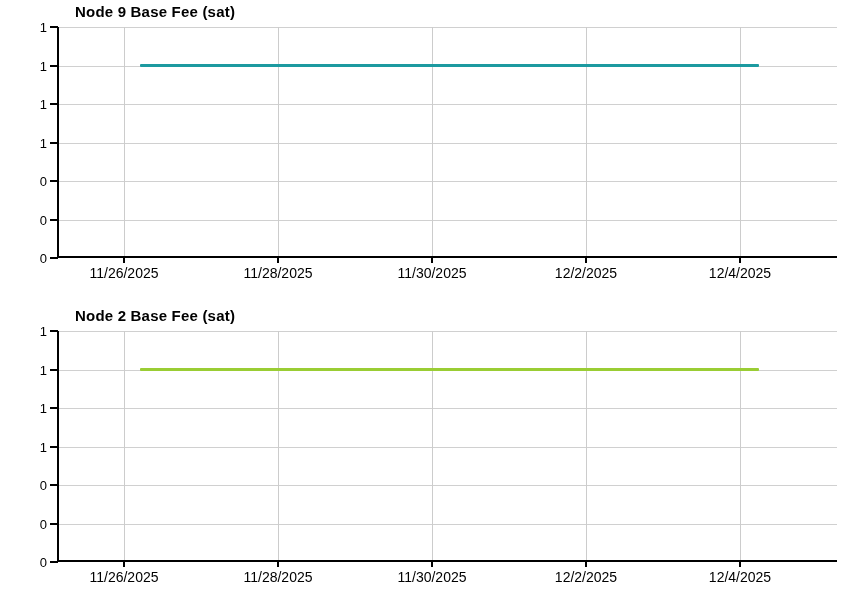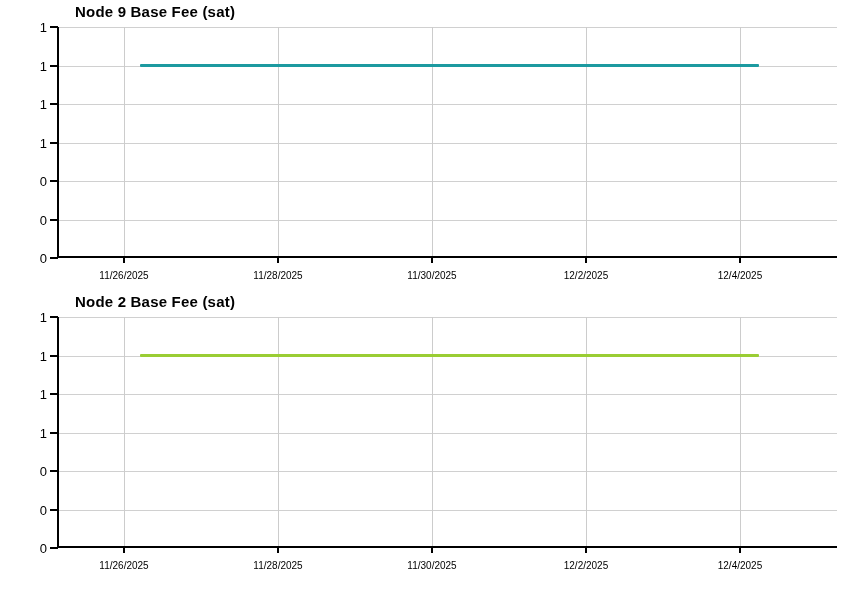--- a/index.html
+++ b/index.html
@@ -58,21 +58,21 @@
   .xtick {
     position: absolute;
     bottom: -7px; width: 2px; height: 7px;
     background: #000;
   }
   .xtick-label {
     position: absolute;
     bottom: -25px; width: 90px;
     margin-left: -45px;
     text-align: center;
-    font-size: 10px;
+    font-size: 14px;
     white-space: nowrap;
   }
   .series-line {
     position: absolute;
     height: 3px;
     border-radius: 1px;
   }
 </style>
 </head>
 <body>
@@ -112,21 +112,21 @@
       <div class="gridline-v" style="left: 527px;"></div>
       <div class="xtick" style="left: 526px;"></div>
       <div class="xtick-label" style="left: 527px;">12/2/2025</div>
       <div class="gridline-v" style="left: 681px;"></div>
       <div class="xtick" style="left: 680px;"></div>
       <div class="xtick-label" style="left: 681px;">12/4/2025</div>
       <div class="series-line" style="background: rgb(28, 154, 160); top: 37px; left: 81px; width: 619px;"></div>
     </div>
 </section>
 
-<section class="chart" style="top:290px">
+<section class="chart" style="top:304px">
   <h2 class="chart-title">Node 2 Base Fee (sat)</h2>
   <div class="plot" id="plot-1">
       <div class="gridline-h" style="top: 0px;"></div>
       <div class="ytick" style="top: -1px;"></div>
       <div class="ytick-label" style="top: 0px;">1</div>
       <div class="gridline-h" style="top: 39px;"></div>
       <div class="ytick" style="top: 38px;"></div>
       <div class="ytick-label" style="top: 39px;">1</div>
       <div class="gridline-h" style="top: 77px;"></div>
       <div class="ytick" style="top: 76px;"></div>

